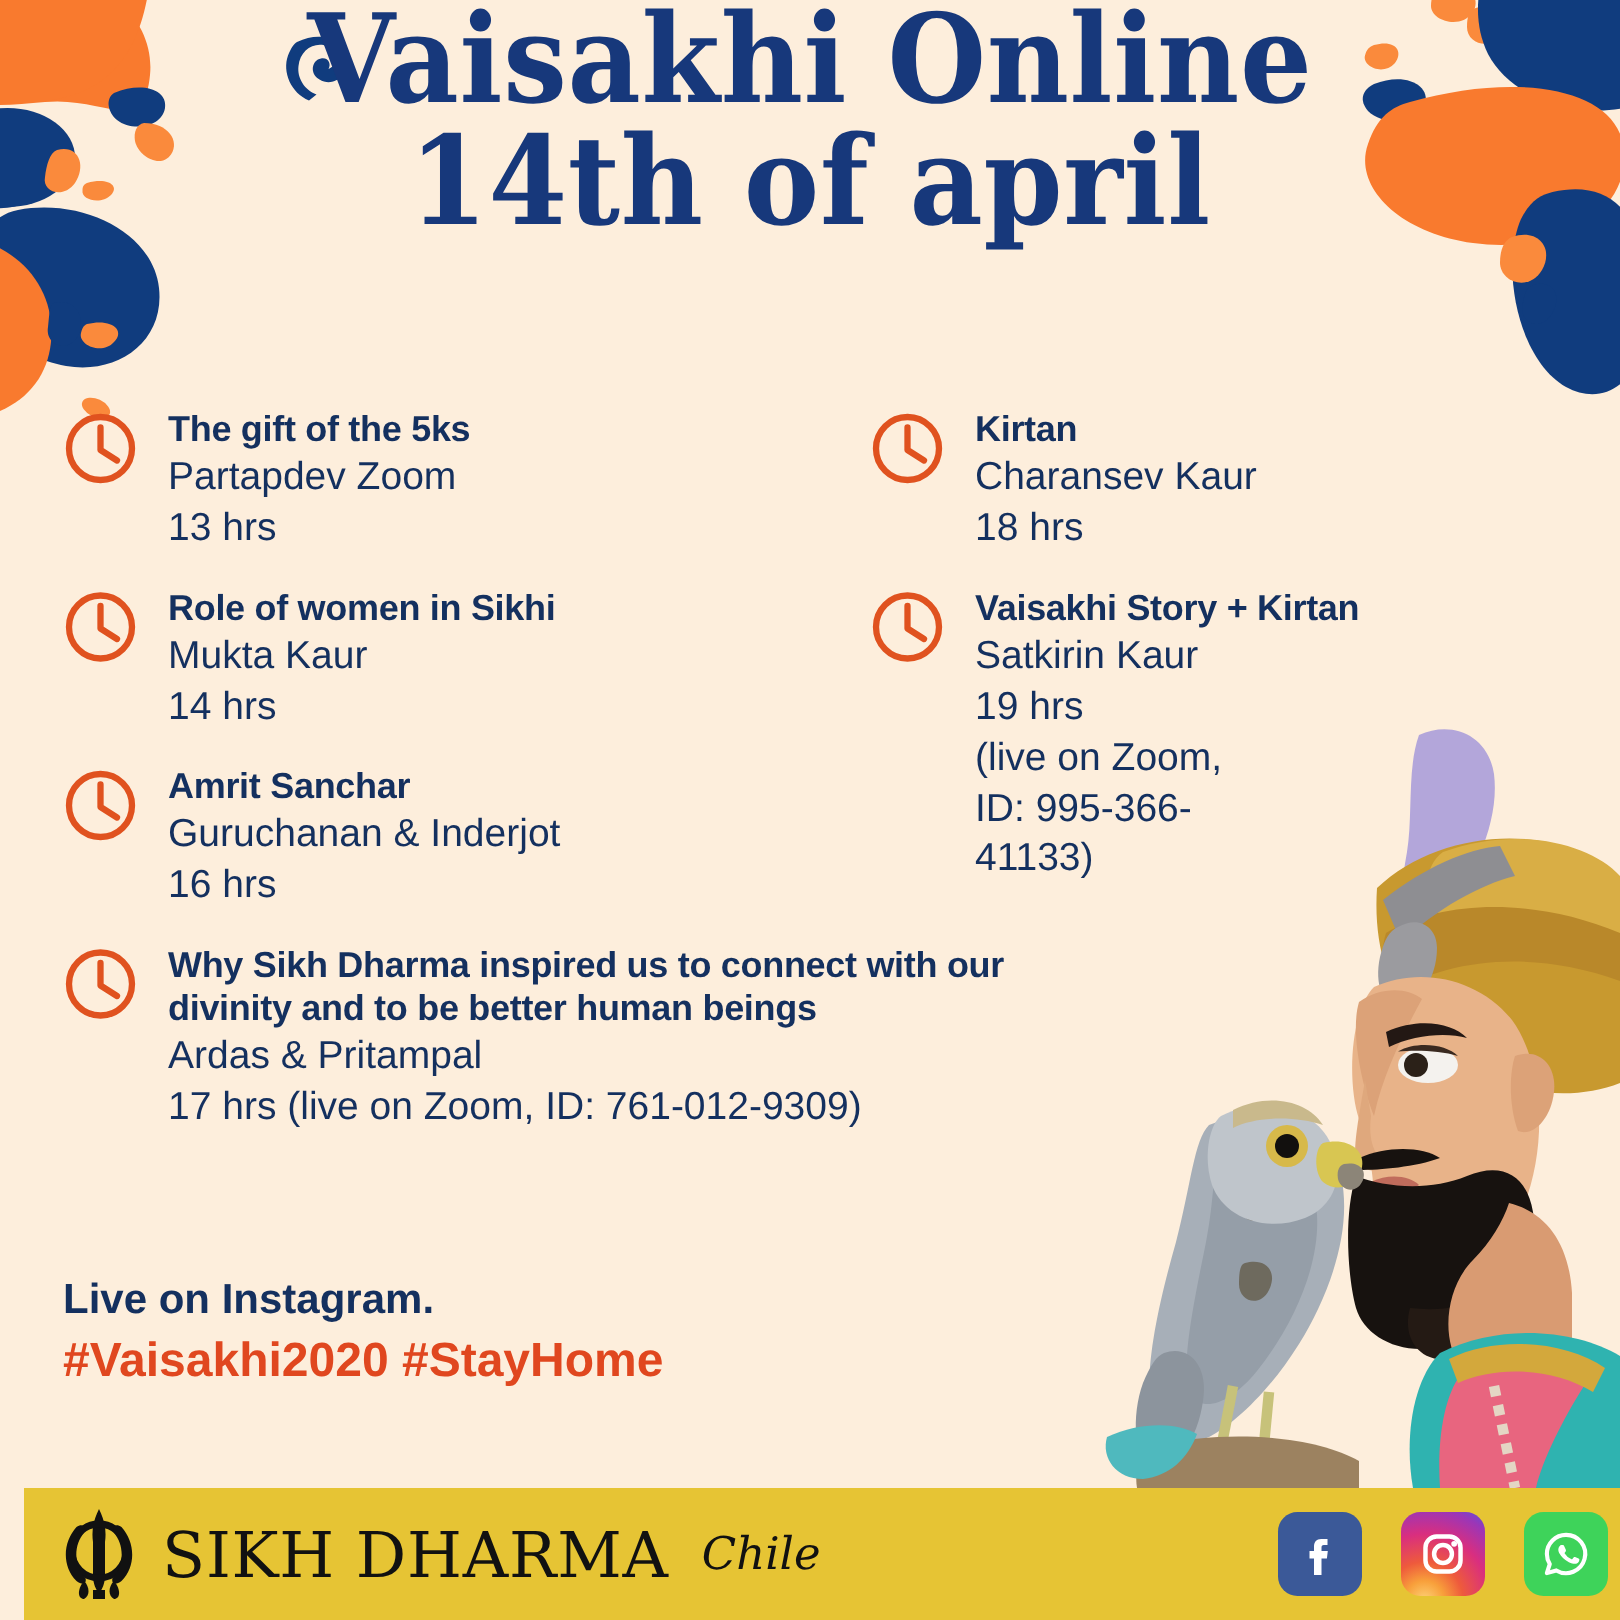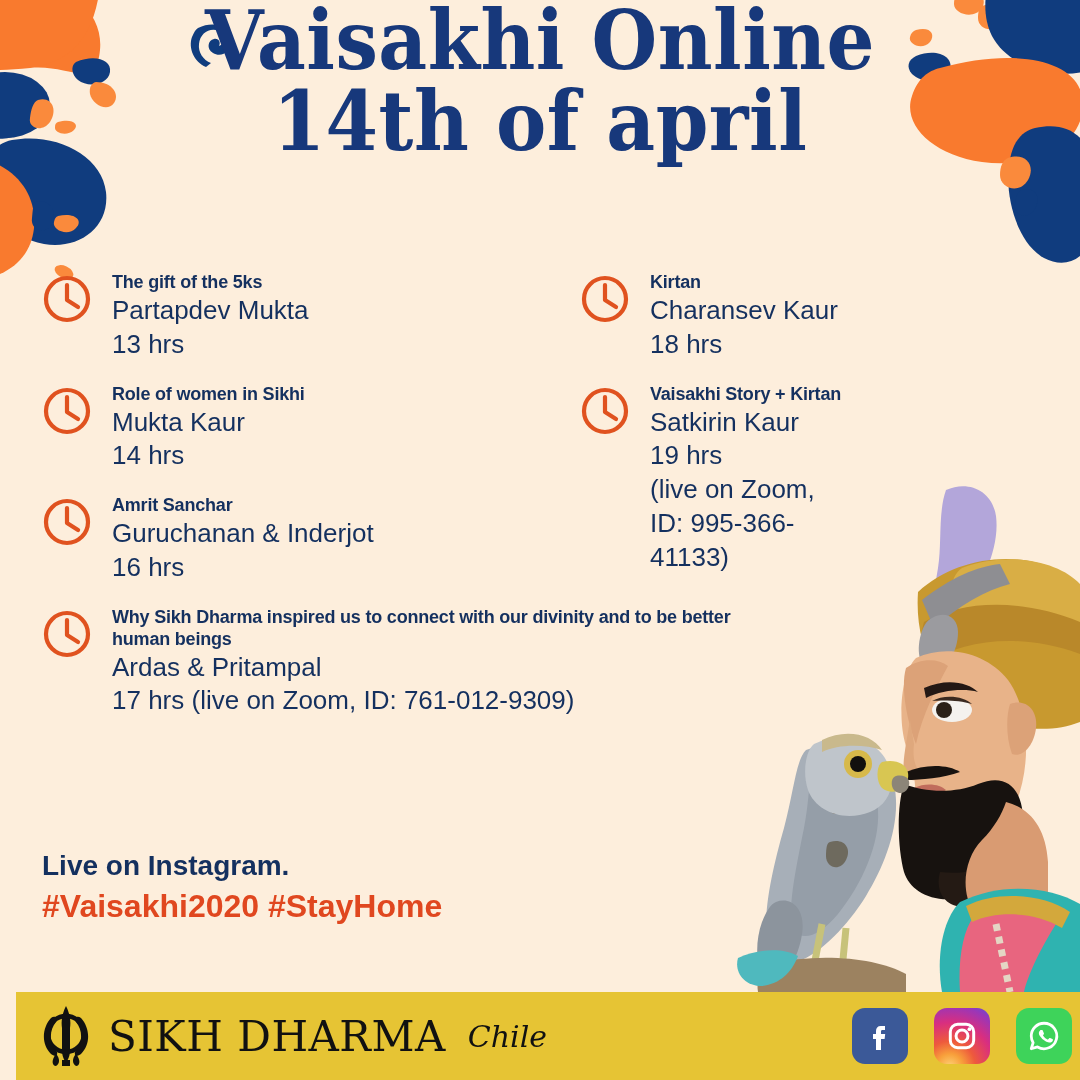--- a/index.html
+++ b/index.html
@@ -79,21 +79,21 @@
   }
   .clock-icon {
     position: absolute;
     left: 0;
     top: 2px;
     width: 50px;
     height: 50px;
   }
   .ev-title {
     font-weight: 700;
-    font-size: 18px;
+    font-size: 24px;
     line-height: 1.22;
     color: #14305F;
     letter-spacing: -0.2px;
   }
   .ev-speaker {
     font-weight: 400;
     font-size: 26px;
     line-height: 1.3;
     color: #14305F;
   }
@@ -254,21 +254,21 @@
   <div class="cols">
 
     <div class="col-left">
 
       <div class="event">
         <svg class="clock-icon" viewBox="0 0 50 50">
           <circle cx="25" cy="25" r="21" fill="none" stroke="#E0521F" stroke-width="4.2"></circle>
           <path d="M25 11 L25 26 L36 33" fill="none" stroke="#E0521F" stroke-width="4.2" stroke-linecap="round" stroke-linejoin="round"></path>
         </svg>
         <div class="ev-title">The gift of the 5ks</div>
-        <div class="ev-speaker">Partapdev Mukta</div>
+        <div class="ev-speaker">Partapdev Zoom</div>
         <div class="ev-time">13 hrs</div>
       </div>
 
       <div class="event">
         <svg class="clock-icon" viewBox="0 0 50 50">
           <circle cx="25" cy="25" r="21" fill="none" stroke="#E0521F" stroke-width="4.2"></circle>
           <path d="M25 11 L25 26 L36 33" fill="none" stroke="#E0521F" stroke-width="4.2" stroke-linecap="round" stroke-linejoin="round"></path>
         </svg>
         <div class="ev-title">Role of women in Sikhi</div>
         <div class="ev-speaker">Mukta Kaur</div>

